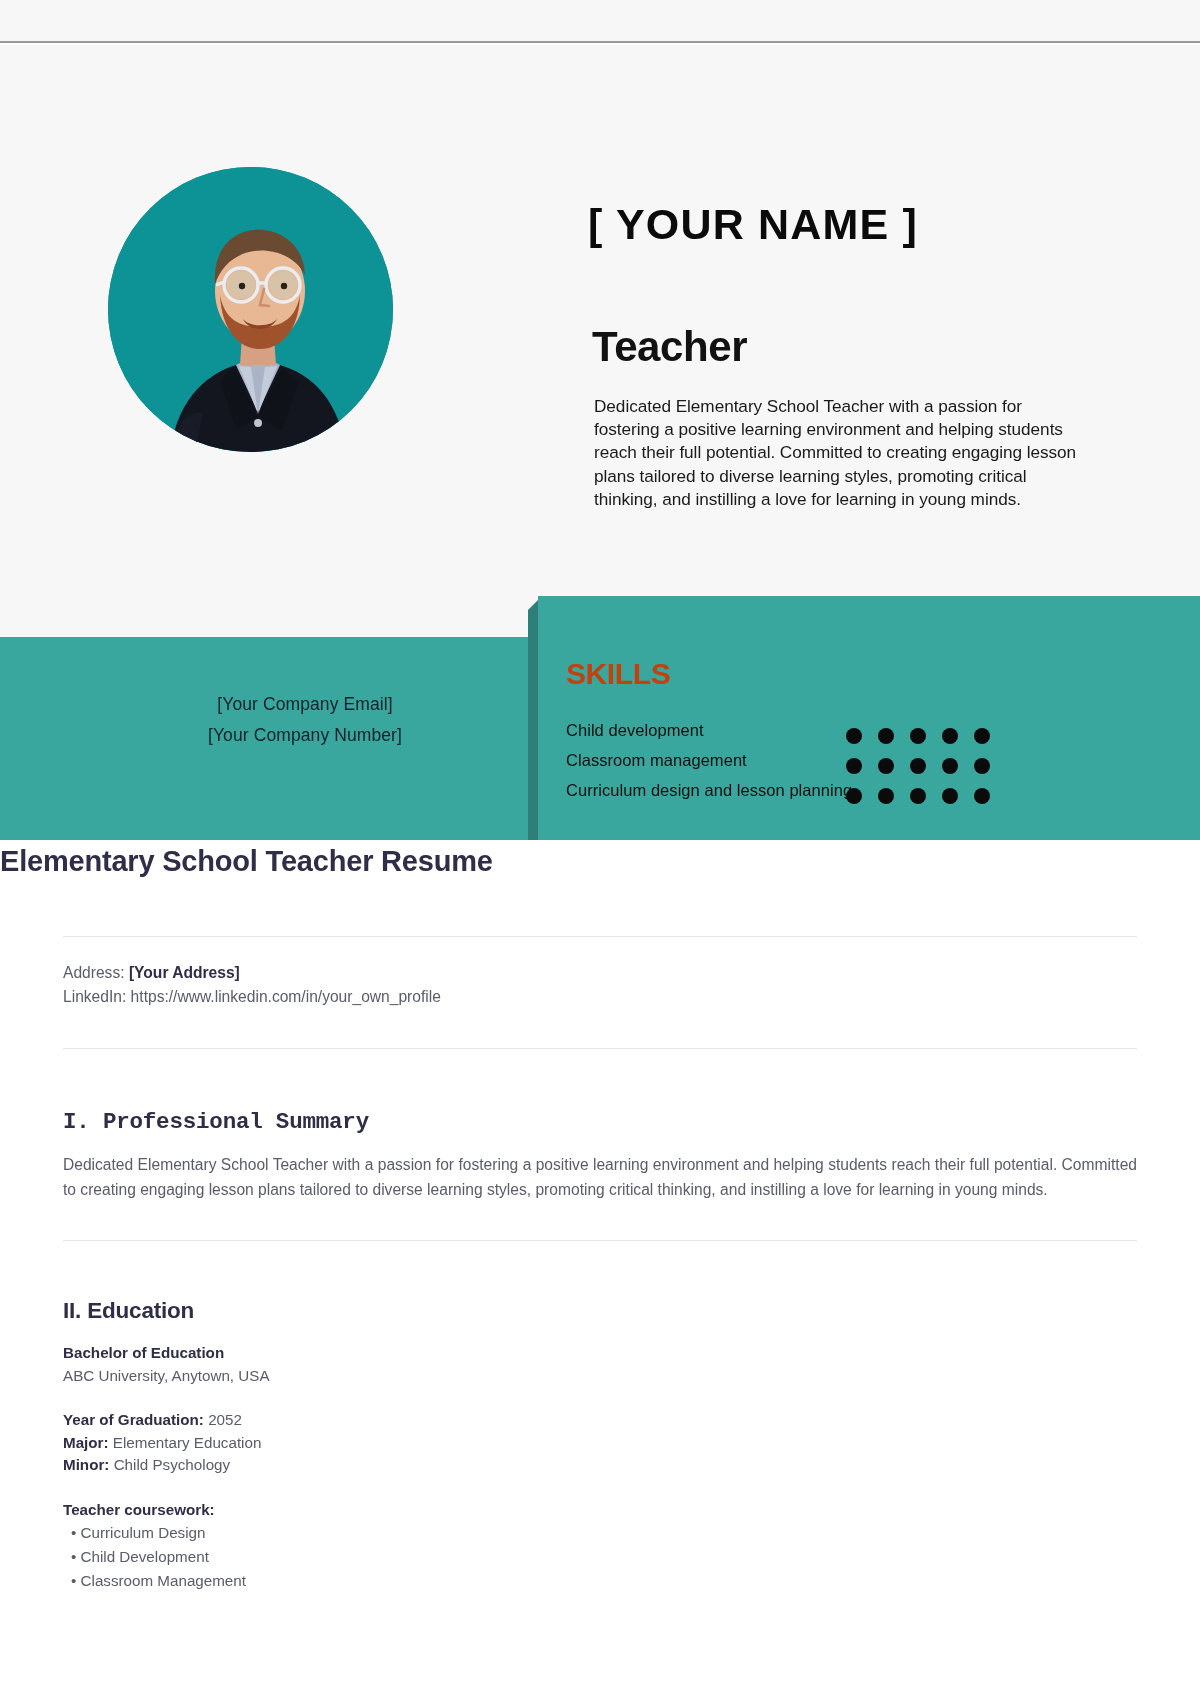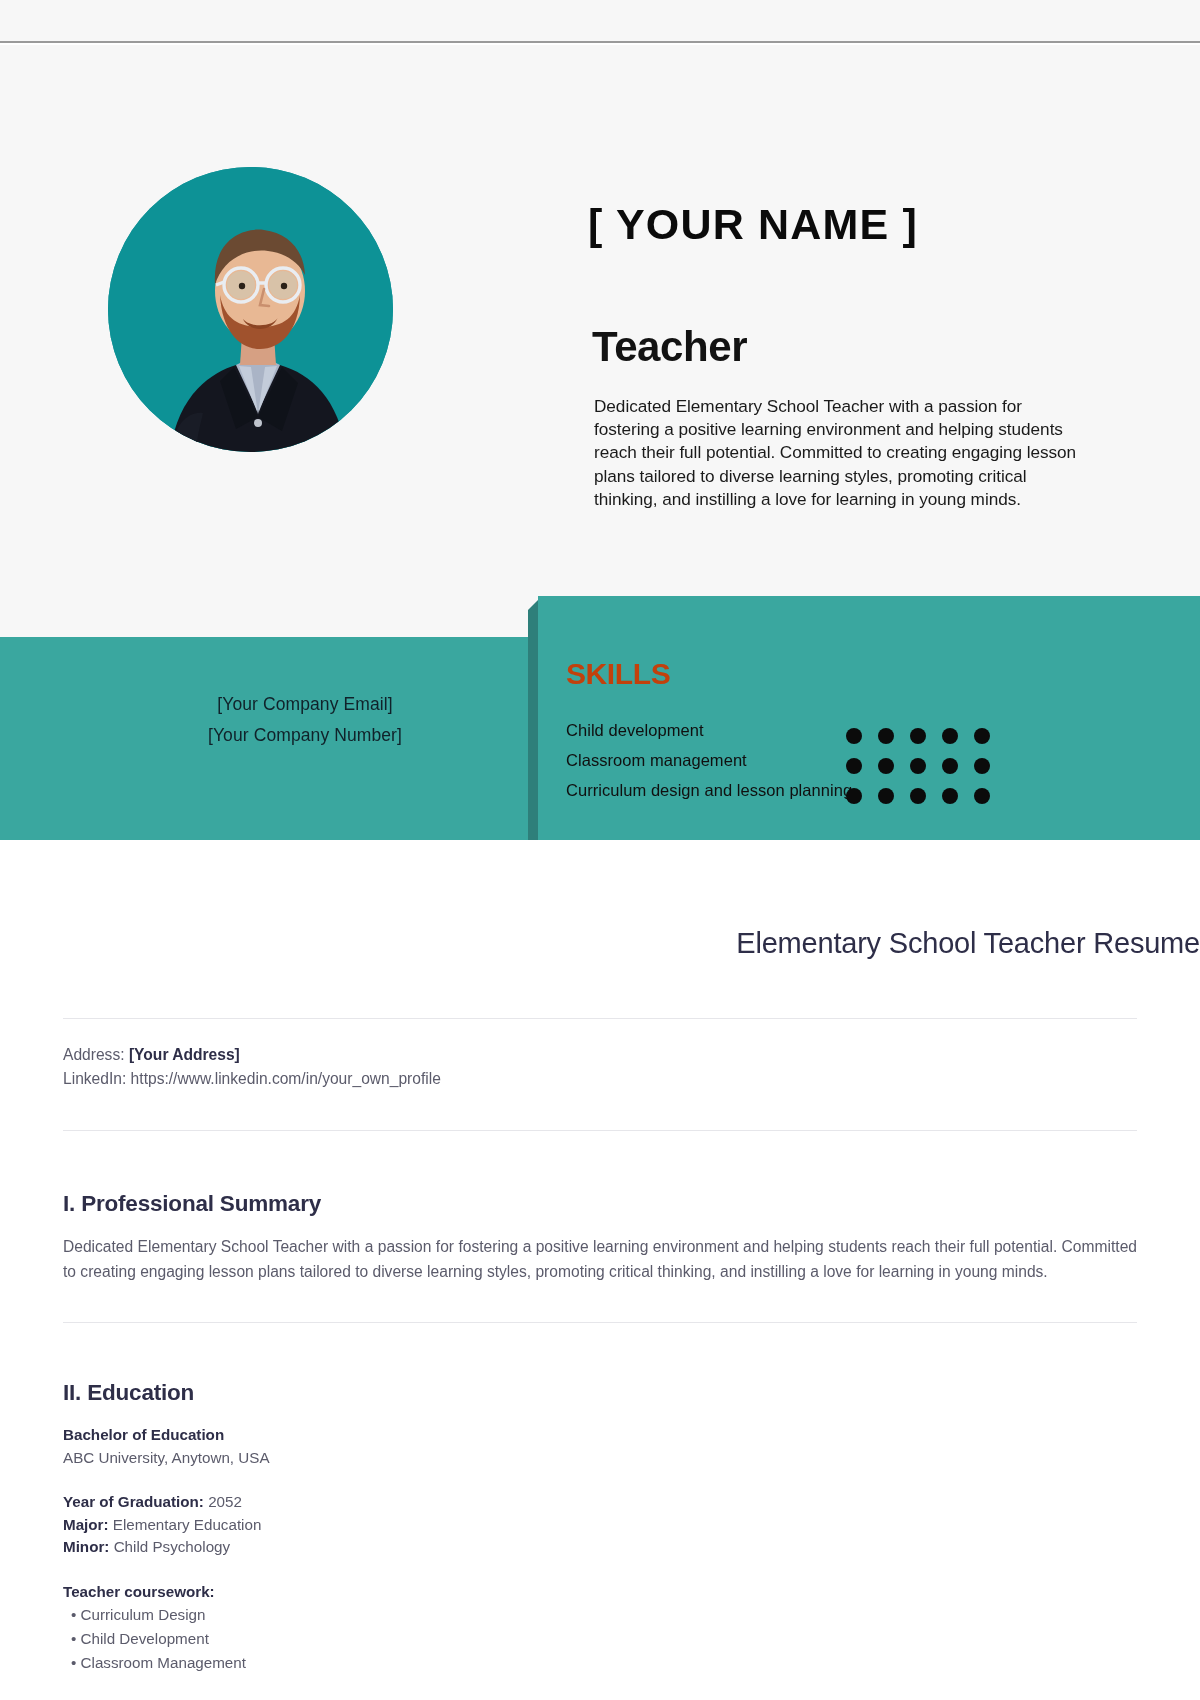--- a/index.html
+++ b/index.html
@@ -175,24 +175,23 @@
   }
 
   
   .doc {
     position: absolute;
     top: 845px; left: 0;
     width: 1200px;
   }
 
   .doc-title {
-    margin-top: 82px;
-    text-align: right;
+    text-align: left;
     font-size: 29px;
-    font-weight: 400;
+    font-weight: 700;
     color: #2e2e48;
     letter-spacing: -.2px;
   }
 
   .rule {
     margin: 0 auto;
     width: 1074px;
     height: 1px;
     background: #e6e6ea;
   }
@@ -212,21 +211,21 @@
   .sec {
     width: 1074px;
     margin: 0 auto;
   }
   .sec-h {
     font-size: 22.5px;
     font-weight: 700;
     color: #2e2e48;
     letter-spacing: -.2px;
   }
-  .sec.s1 .sec-h { margin-top: 60px; }
+  .sec.s1 .sec-h { margin-top: 60px; font-family: Liberation Mono, monospace; }
   .sec.s2 .sec-h { margin-top: 57px; }
 
   .sec-p {
     margin-top: 18px;
     font-size: 15.6px;
     line-height: 24.5px;
     color: #5b5b6b;
     text-align: justify;
   }
 

